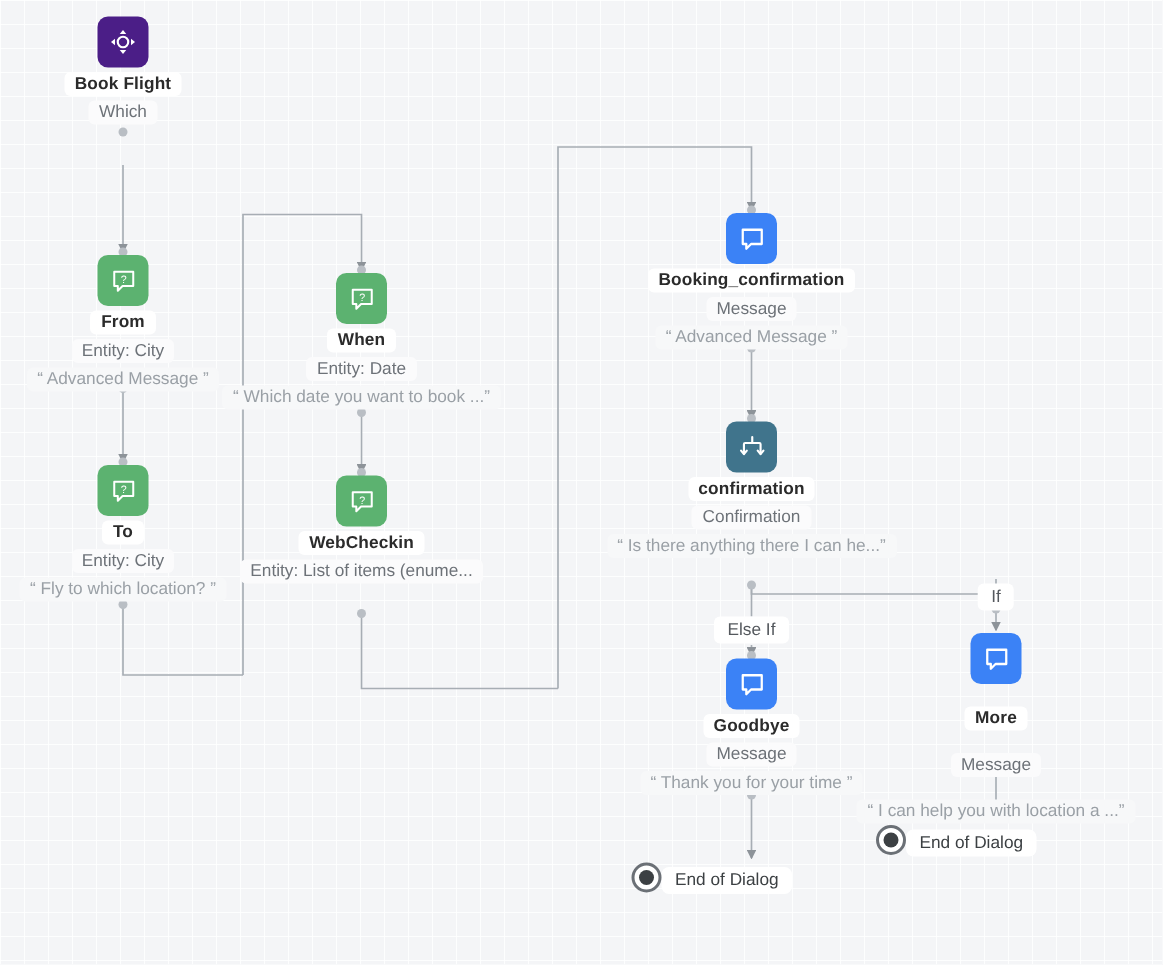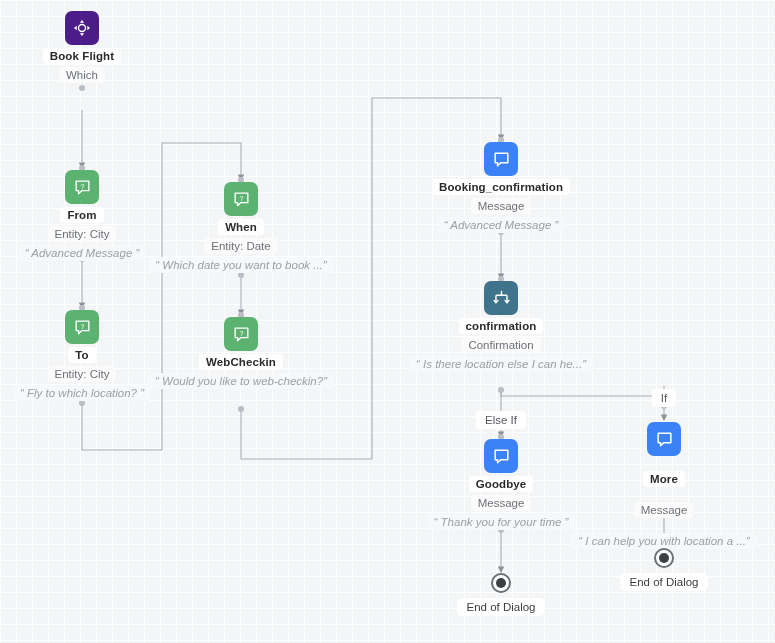--- a/index.html
+++ b/index.html
@@ -67,21 +67,20 @@
     letter-spacing: .1px;
   }
   .chip-sub {
     font-size: 11.5px;
     font-weight: normal;
     color: #6d7278;
     background: #fbfbfc;
   }
   .chip-msg {
     font-size: 11.5px;
-    font-style: italic;
     color: #9aa0a6;
     background: #f7f8f9;
   }
 
   
   .pill {
     position: absolute;
     background: #ffffff;
     border-radius: 4px;
     padding: 3px 9px;
@@ -92,21 +91,21 @@
     z-index: 4;
     text-align: center;
   }
 
   
   .terminator {
     position: absolute;
     width: 160px;
     margin-left: -80px;
     display: flex;
-    flex-direction: column;
+    flex-direction: row;
     align-items: center;
   }
   .term-ring {
     width: 20px; height: 20px;
     border-radius: 50%;
     border: 2px solid #6b7076;
     background: #ffffff;
     display: flex;
     align-items: center;
     justify-content: center;
@@ -249,21 +248,21 @@
   <div class="node" style="left:241px; top:317px;">
     <div class="node-icon" style="background:#5cb270;">
       <span>
         <svg width="19" height="19" viewBox="0 0 24 24" fill="none" stroke="#ffffff" stroke-width="1.7" stroke-linejoin="round">
           <path d="M4 4 h16 v12 h-9 l-4 4 v-4 H4 Z"></path>
           <text x="12" y="13.5" font-size="9" fill="#ffffff" stroke="none" text-anchor="middle" font-family="Liberation Sans, sans-serif">?</text>
         </svg>
       </span>
     </div>
     <div class="chip chip-title">WebCheckin</div>
-    <div class="chip chip-msg" style="max-width:none;">“ Would you like to web-checkin?”</div>
+    <div class="chip chip-sub" style="max-width:none;">Entity: List of items (enume...</div>
   </div>
 
   <div class="node" style="left:501px; top:142px;">
     <div class="node-icon" style="background:#3b82f6;">
       <span>
         <svg width="19" height="19" viewBox="0 0 24 24" fill="none" stroke="#ffffff" stroke-width="1.9" stroke-linejoin="round">
           <path d="M4 4 h16 v12 h-9 l-4 4 v-4 H4 Z"></path>
         </svg>
       </span>
     </div>
@@ -278,21 +277,21 @@
         <svg width="19" height="19" viewBox="0 0 24 24" fill="none" stroke="#ffffff" stroke-width="1.8" stroke-linecap="round" stroke-linejoin="round">
           <path d="M12 3 v5"></path>
           <path d="M5 17 V9 a1 1 0 0 1 1-1 h12 a1 1 0 0 1 1 1 v8"></path>
           <path d="M2.6 14.4 L5 17.4 L7.4 14.4"></path>
           <path d="M16.6 14.4 L19 17.4 L21.4 14.4"></path>
         </svg>
       </span>
     </div>
     <div class="chip chip-title">confirmation</div>
     <div class="chip chip-sub">Confirmation</div>
-    <div class="chip chip-msg" style="max-width:none;">“ Is there location else I can he...”</div>
+    <div class="chip chip-msg" style="max-width:none;">“ Is there anything there I can he...”</div>
   </div>
 
   <div class="pill" style="left:664px; top:389px;">If</div>
   <div class="pill" style="left:501px; top:411px;">Else If</div>
 
   <div class="node" style="left:501px; top:439px;">
     <div class="node-icon" style="background:#3b82f6;">
       <span>
         <svg width="19" height="19" viewBox="0 0 24 24" fill="none" stroke="#ffffff" stroke-width="1.9" stroke-linejoin="round">
           <path d="M4 4 h16 v12 h-9 l-4 4 v-4 H4 Z"></path>

